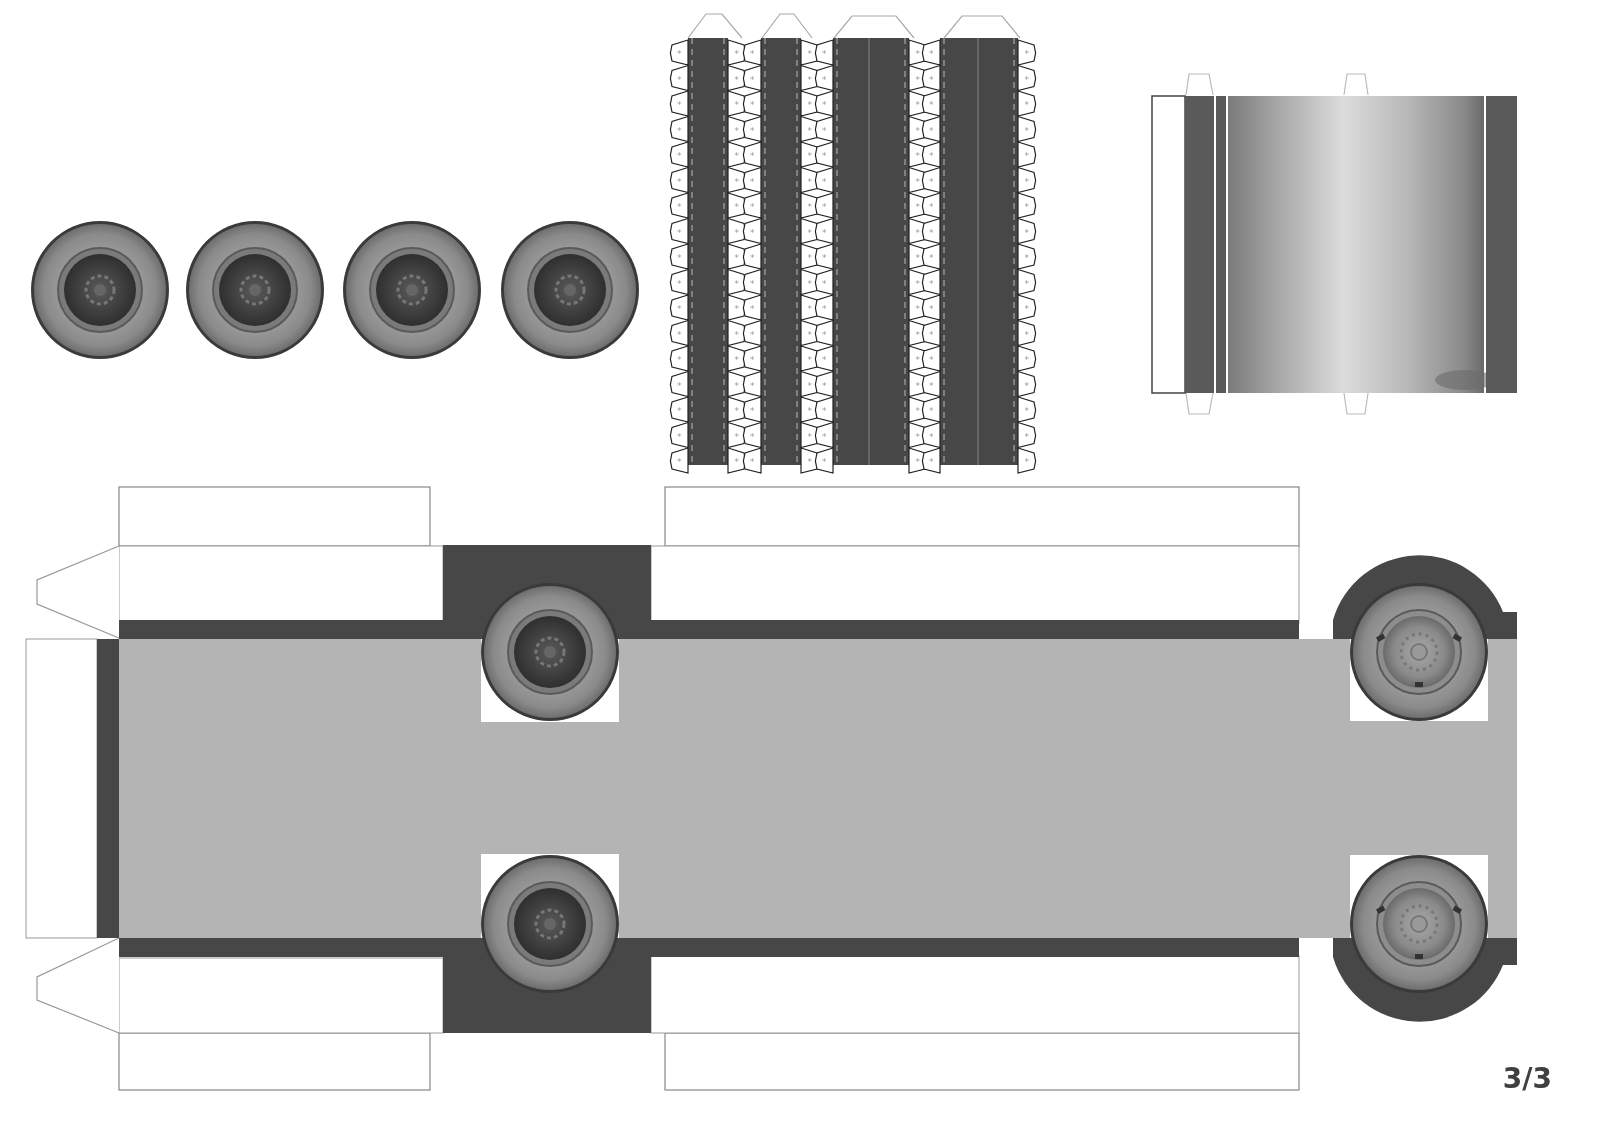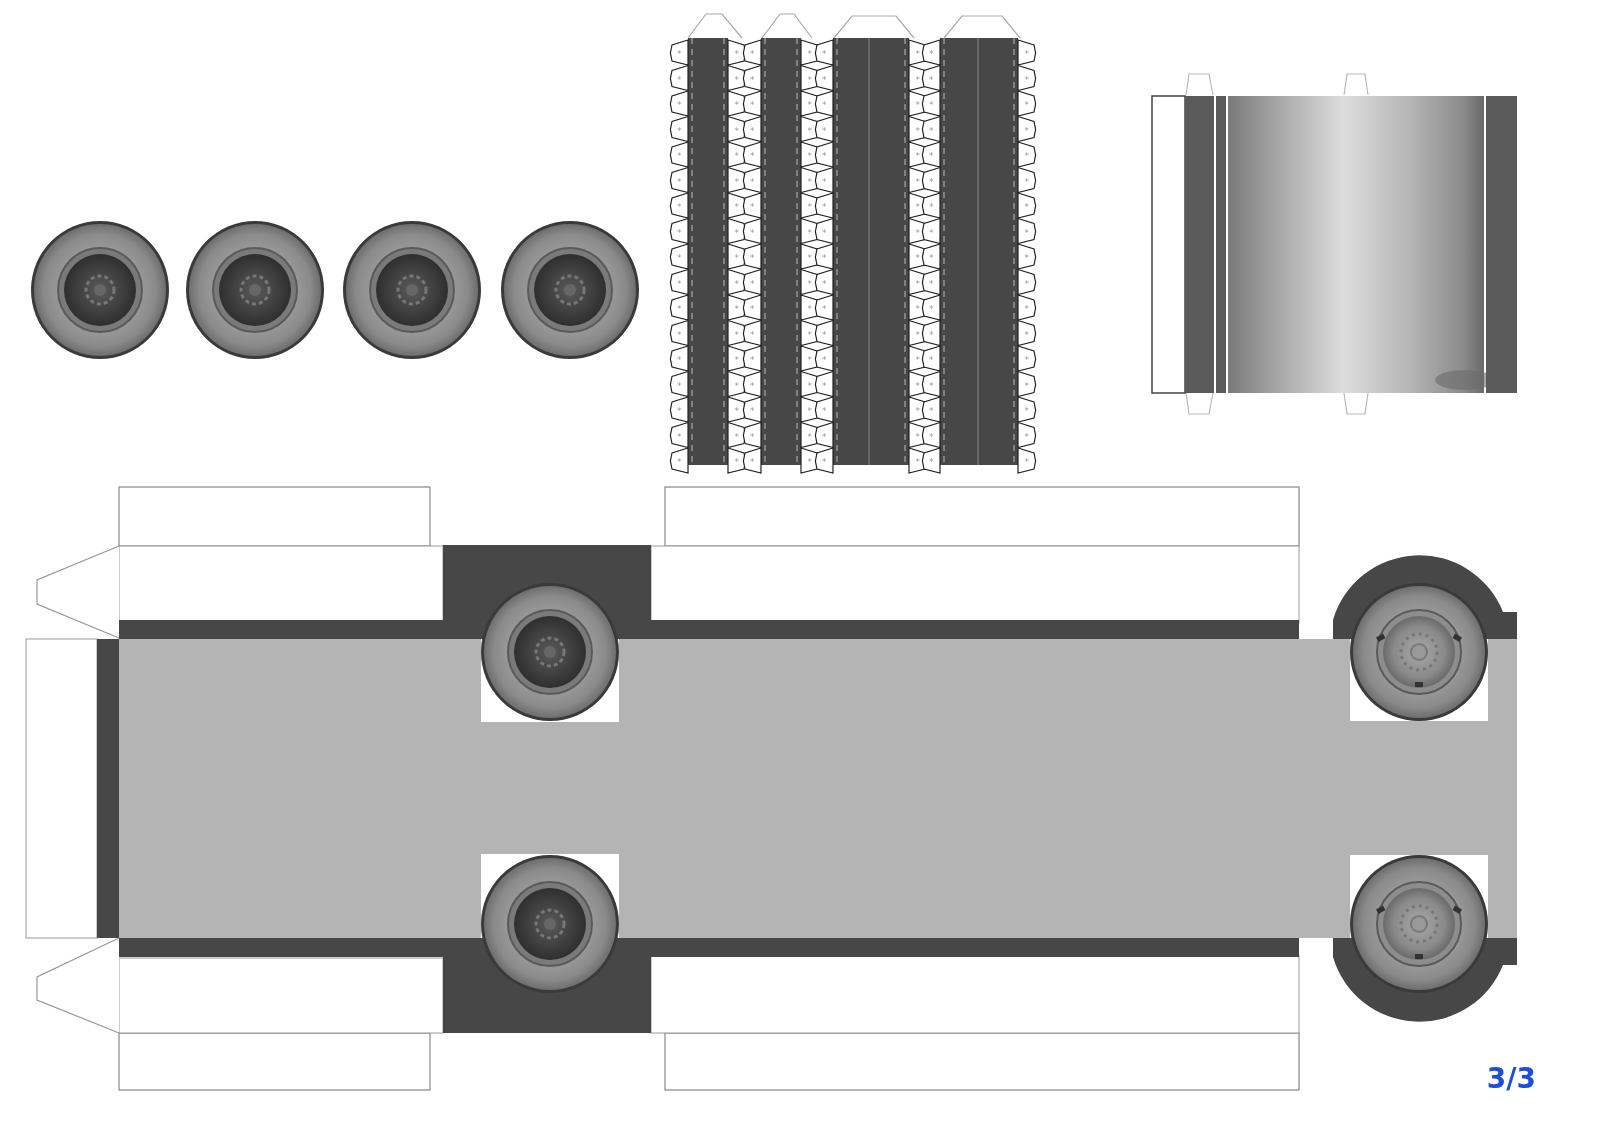--- a/index.html
+++ b/index.html
@@ -1,20 +1,20 @@
 <!DOCTYPE html>
 <html><head>
 <meta charset="utf-8">
 <style>
   html, body { margin: 0; padding: 0; background: #ffffff; }
   body { width: 1600px; height: 1131px; position: relative; overflow: hidden;
          font-family: "DejaVu Sans", sans-serif; }
   svg { position: absolute; left: 0; top: 0; }
-  .page-number { position: absolute; right: 64px; bottom: 36px; font-weight: bold;
-                 font-size: 28px; color: #1d4ed8; font-family: "DejaVu Sans", sans-serif; }
+  .page-number { position: absolute; right: 48px; bottom: 36px; font-weight: bold;
+                 font-size: 28px; color: #404040; font-family: "DejaVu Sans", sans-serif; }
 </style>
 </head>
 <body>
 
 <svg width="1600" height="1131" viewBox="0 0 1600 1131" xmlns="http://www.w3.org/2000/svg">
   <defs>
     <radialGradient id="tireGrad" cx="50%" cy="50%" r="50%">
       <stop offset="0%" stop-color="#6a6a6a"></stop>
       <stop offset="60%" stop-color="#9a9a9a"></stop>
       <stop offset="85%" stop-color="#8a8a8a"></stop>

